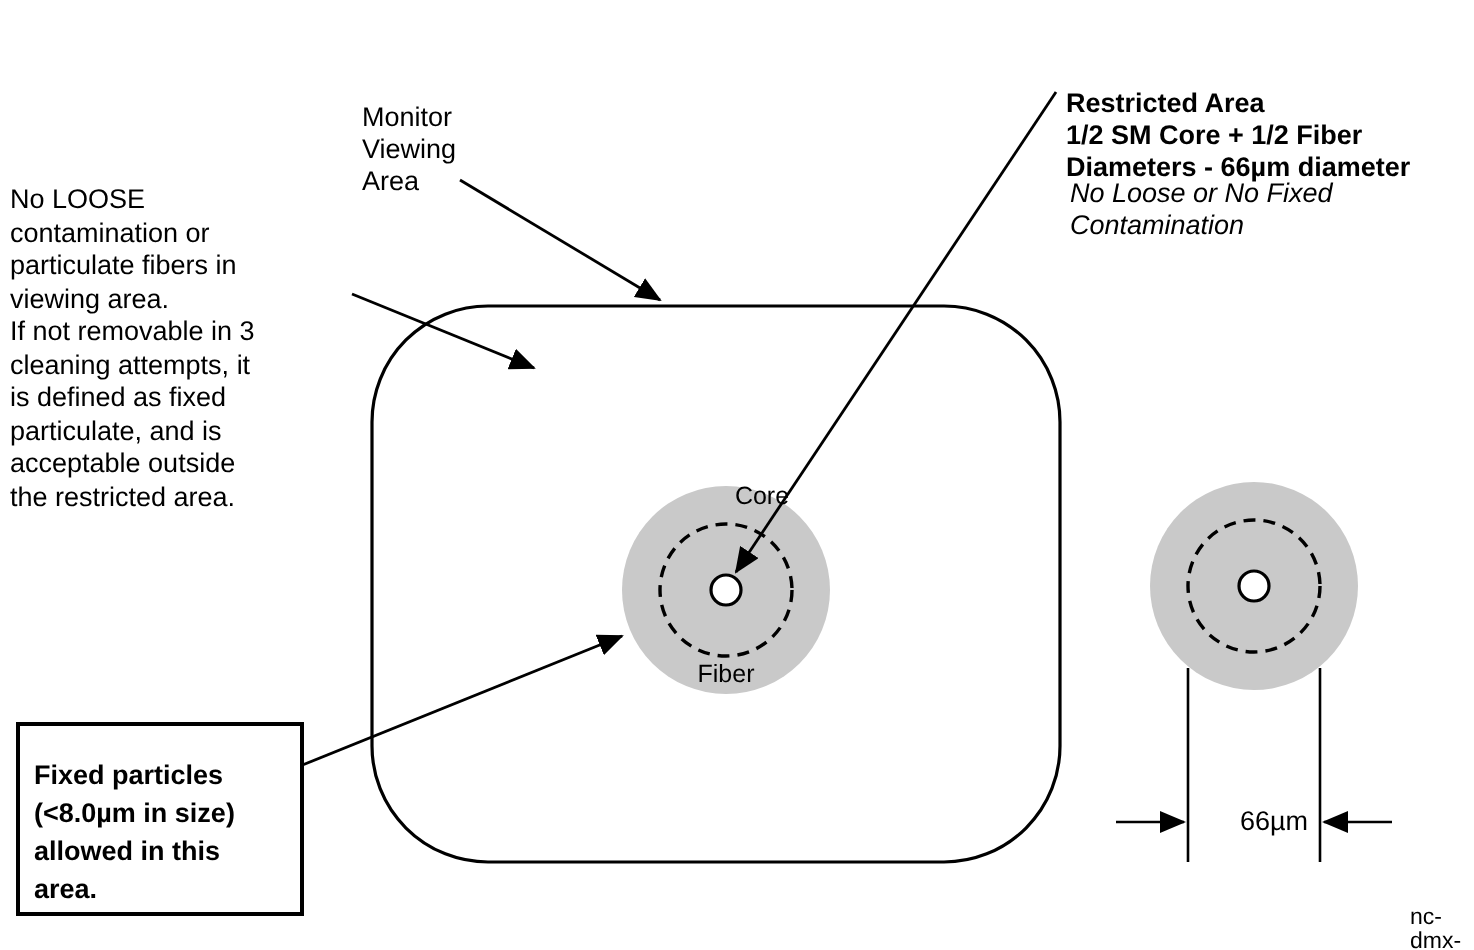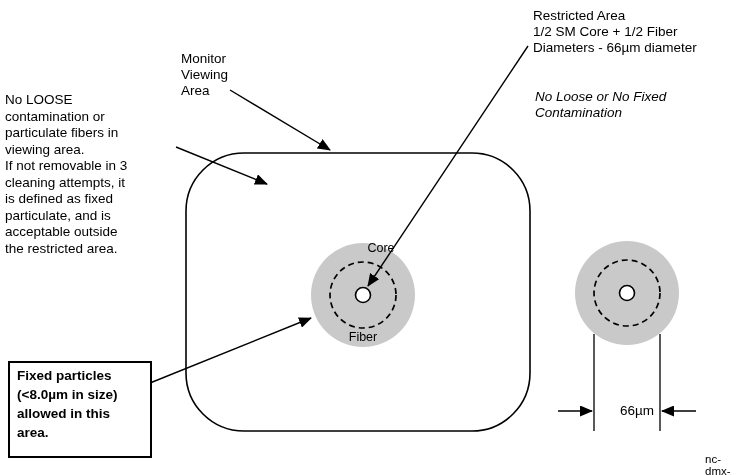--- a/index.html
+++ b/index.html
@@ -1,26 +1,26 @@
 <!DOCTYPE html>
 <html><head>
 <meta charset="utf-8">
 <style>
   * { margin:0; padding:0; box-sizing:border-box; }
   html, body { background:#ffffff; }
   body { font-family:"Liberation Sans","DejaVu Sans",sans-serif; color:#000; }
   .canvas { position:relative; width:737px; height:475px; background:#ffffff; overflow:hidden; }
   .layer { position:absolute; left:0; top:0; }
   .txt { position:absolute; font-size:13.5px; line-height:16px; white-space:pre-line; color:#000; }
-  .bold { font-weight:normal; }
+  .bold { font-weight:bold;margin-top:36px; }
   .center { text-align:center; }
   .para { line-height:16.5px; }
   .note-box {
     position:absolute; left:8px; top:361px; width:144px; height:97px;
-    border:2px solid #000; padding:3px 7px; background:#fff;
+    border:2px solid #000; padding:15px 7px; background:#fff;
     font-weight:bold; font-size:13.5px; line-height:19px; white-space:pre-line;
   }
   .figure-id { position:absolute; left:661px; top:453px; font-size:11.5px;margin-left:44px; }
 </style>
 </head>
 <body>
 
 <div class="canvas">
 
   <svg class="layer" width="737" height="475" viewBox="0 0 737 475">

